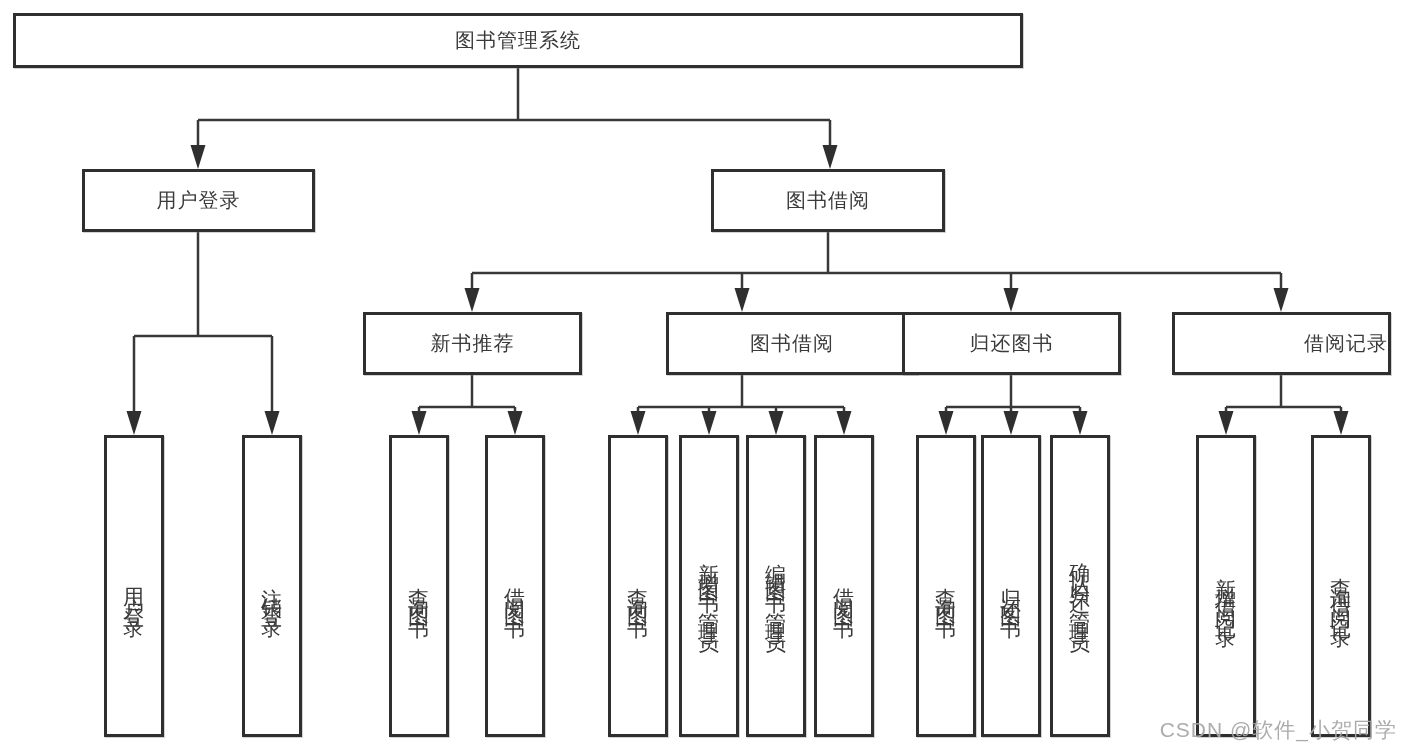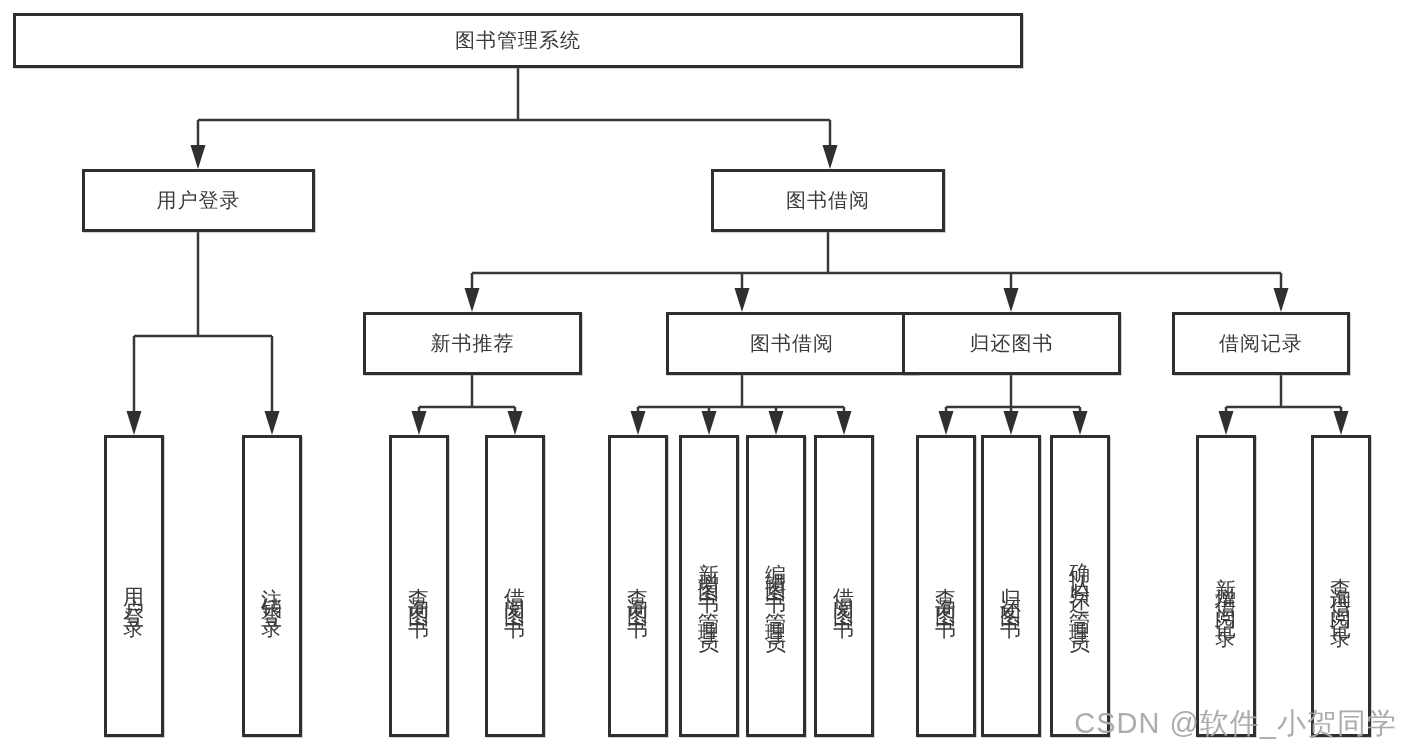--- a/index.html
+++ b/index.html
@@ -17,21 +17,21 @@
     box-shadow:1px 1px 0 rgba(130,130,130,.35);
   }
   .hbox{font-size:20px;letter-spacing:1px;}
   .vbox{width:60px;top:435px;height:302px;}
   .vbox .vtext{
     writing-mode:vertical-rl;text-orientation:mixed;
     font-size:21px;line-height:1;letter-spacing:10px;
     white-space:nowrap;margin-bottom:-10px;
   }
   .watermark{
-    position:absolute;right:8px;bottom:3px;font-size:29px;
+    position:absolute;right:8px;bottom:3px;font-size:21px;
     color:rgba(168,168,168,.95);letter-spacing:1px;z-index:5;
   }
 </style>
 </head>
 <body>
 
 <div id="scene">
 
   <svg id="connectors" viewBox="0 0 1405 747" xmlns="http://www.w3.org/2000/svg">
 
@@ -122,21 +122,21 @@
 
   <div class="box hbox" style="left:363px;top:312px;width:219px;height:63px;">
     <span>新书推荐</span>
   </div>
   <div class="box hbox" style="left:632px;top:312px;width:252px;height:63px;margin-left:34px;">
     <span>图书借阅</span>
   </div>
   <div class="box hbox" style="left:902px;top:312px;width:219px;height:63px;">
     <span>归还图书</span>
   </div>
-  <div class="box hbox" style="left:1172px;top:312px;width:178px;height:63px;">
+  <div class="box hbox" style="left:1172px;top:312px;width:219px;height:63px;justify-content:flex-end;">
     <span>借阅记录</span>
   </div>
 
   <div class="box vbox" style="left:104px;">
     <span class="vtext">用户登录</span>
   </div>
   <div class="box vbox" style="left:242px;">
     <span class="vtext">注销登录</span>
   </div>
 

